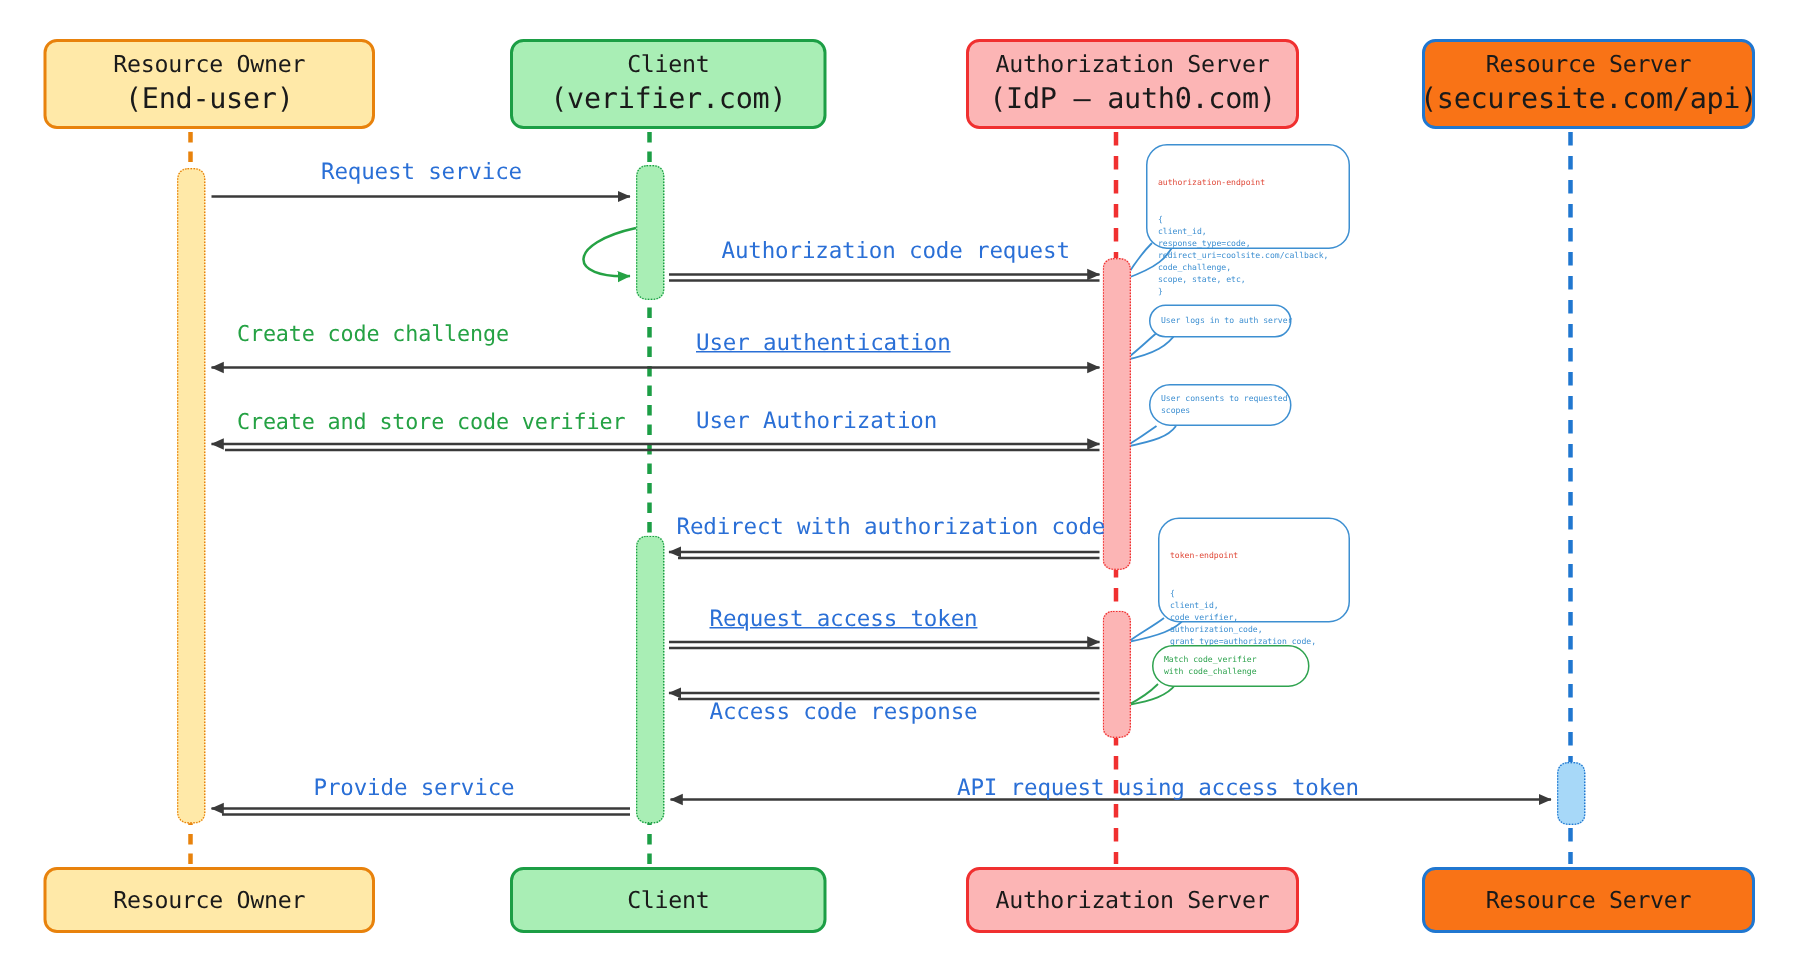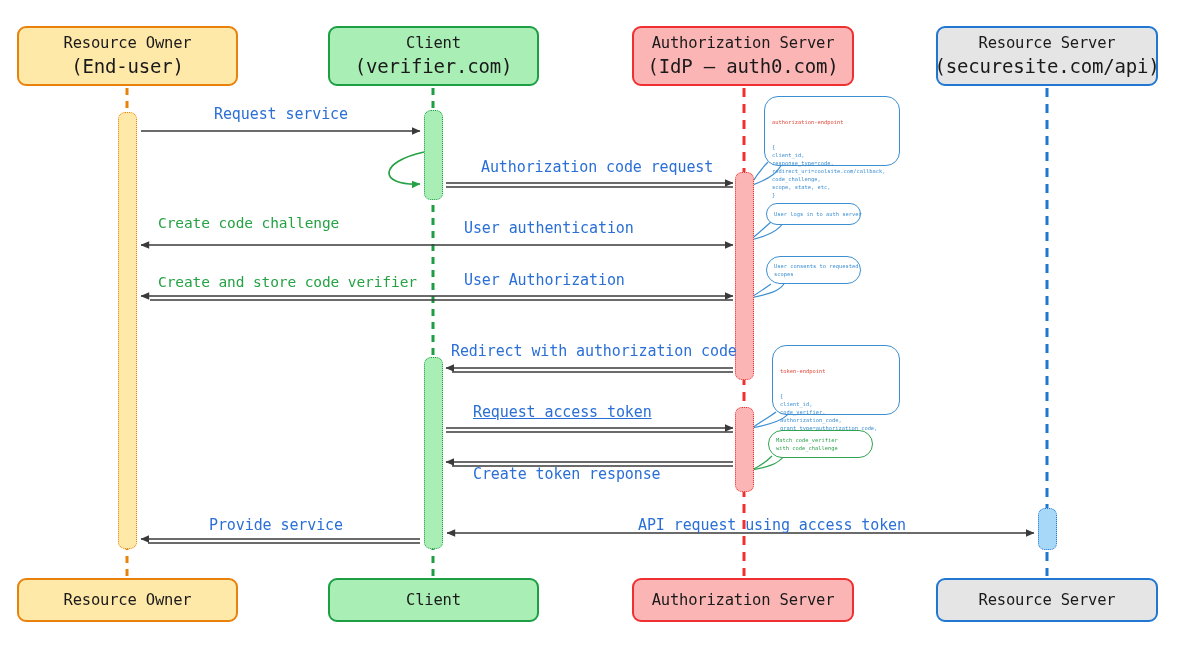--- a/index.html
+++ b/index.html
@@ -37,27 +37,28 @@
     flex-direction: column;
     align-items: center;
     justify-content: center;
     text-align: center;
     font-family: "DejaVu Sans Mono", monospace;
     font-size: 15.5px;
     line-height: 1.32;
     color: #1a1a1a;
     letter-spacing: -0.2px;
     white-space: pre;
+    margin-left: 12px;
   }
   .actor-box .sub { font-size: 19px; }
 
   .c-owner  { background: #ffe9a8; border-color: #e8820c; }
   .c-client { background: #a9eeb5; border-color: #1c9e45; }
   .c-auth   { background: #fcb5b5; border-color: #f03030; }
-  .c-res    { background: #e5e5e5; border-color: #2077d0; }
+  .c-res    { background: #f97316; border-color: #2077d0; }
 
   
   .activation {
     position: absolute;
     box-sizing: border-box;
     border-radius: 7px;
     border-width: 1.5px;
     border-style: dotted;
   }
   .a-owner  { background: #ffe9a8; border-color: #e8820c; }
@@ -243,29 +244,29 @@
   </div>
 
   <div class="actor-box c-res" style="left:936px; top:578px; width:222px; height:44px;">
     <span>Resource Server</span>
   </div>
 
   <div class="msg-label" style="left:214px; top:105px;">Request service</div>
 
   <div class="msg-label" style="left:481px; top:158px;">Authorization code request</div>
 
-  <div class="msg-label" style="left:464px; top:219px;">User authentication</div>
+  <div class="msg-label" style="left:464px; top:219px;text-decoration:underline;">User authentication</div>
 
   <div class="msg-label" style="left:464px; top:271px;">User Authorization</div>
 
   <div class="msg-label" style="left:451px; top:342px;">Redirect with authorization code</div>
 
   <div class="msg-label" style="left:473px; top:403px;text-decoration:underline;">Request access token</div>
 
-  <div class="msg-label" style="left:473px; top:465px;">Create token response</div>
+  <div class="msg-label" style="left:473px; top:465px;">Access code response</div>
 
   <div class="msg-label" style="left:209px; top:516px;">Provide service</div>
 
   <div class="msg-label" style="left:638px; top:516px;">API request using access token</div>
 
   <div class="note-green" style="left:158px; top:175px;">
     <div>Create code challenge</div>
     <div>Create and store code verifier</div>
   </div>
 

